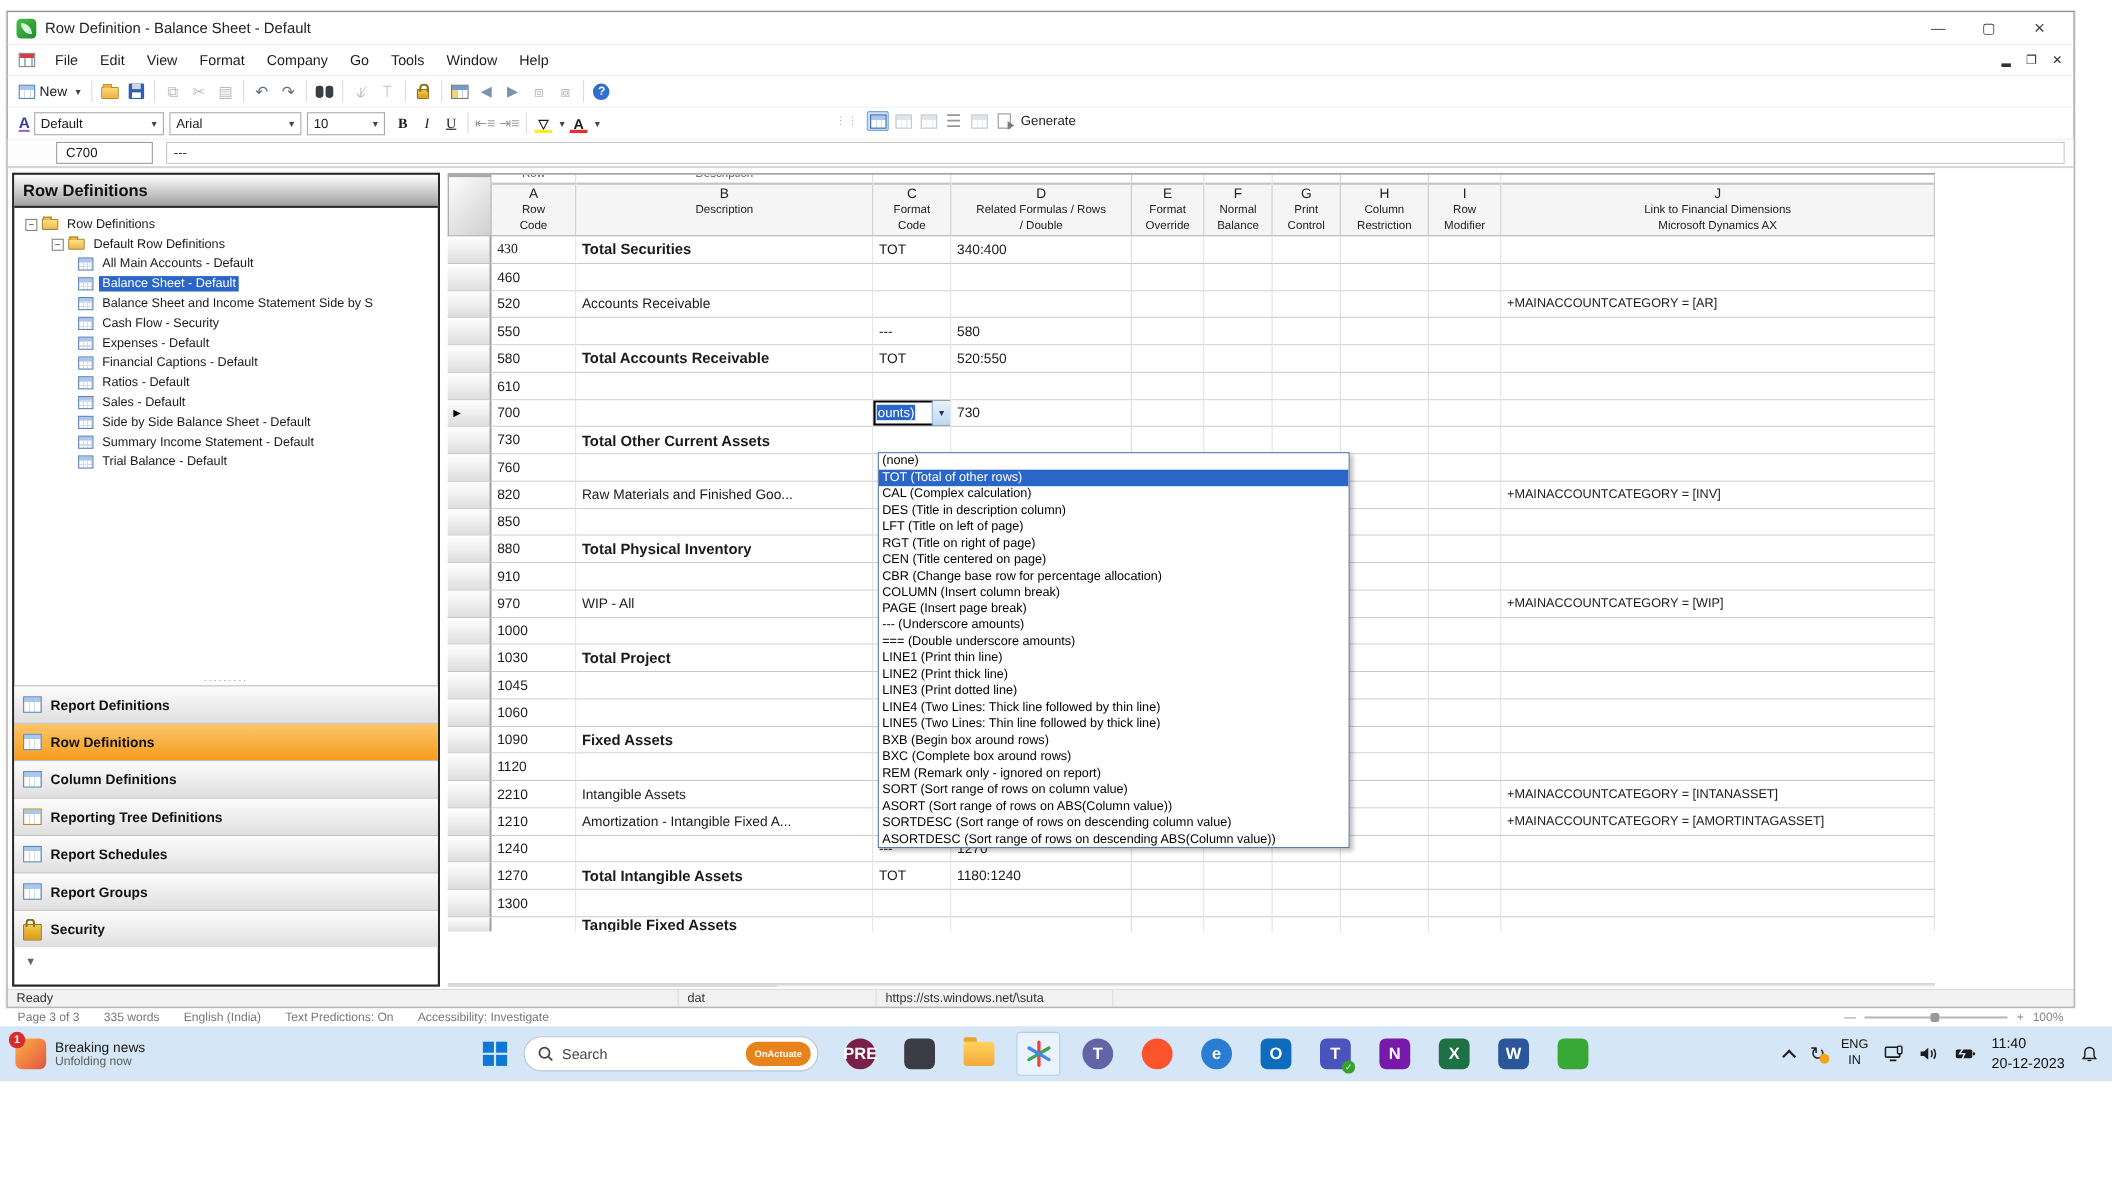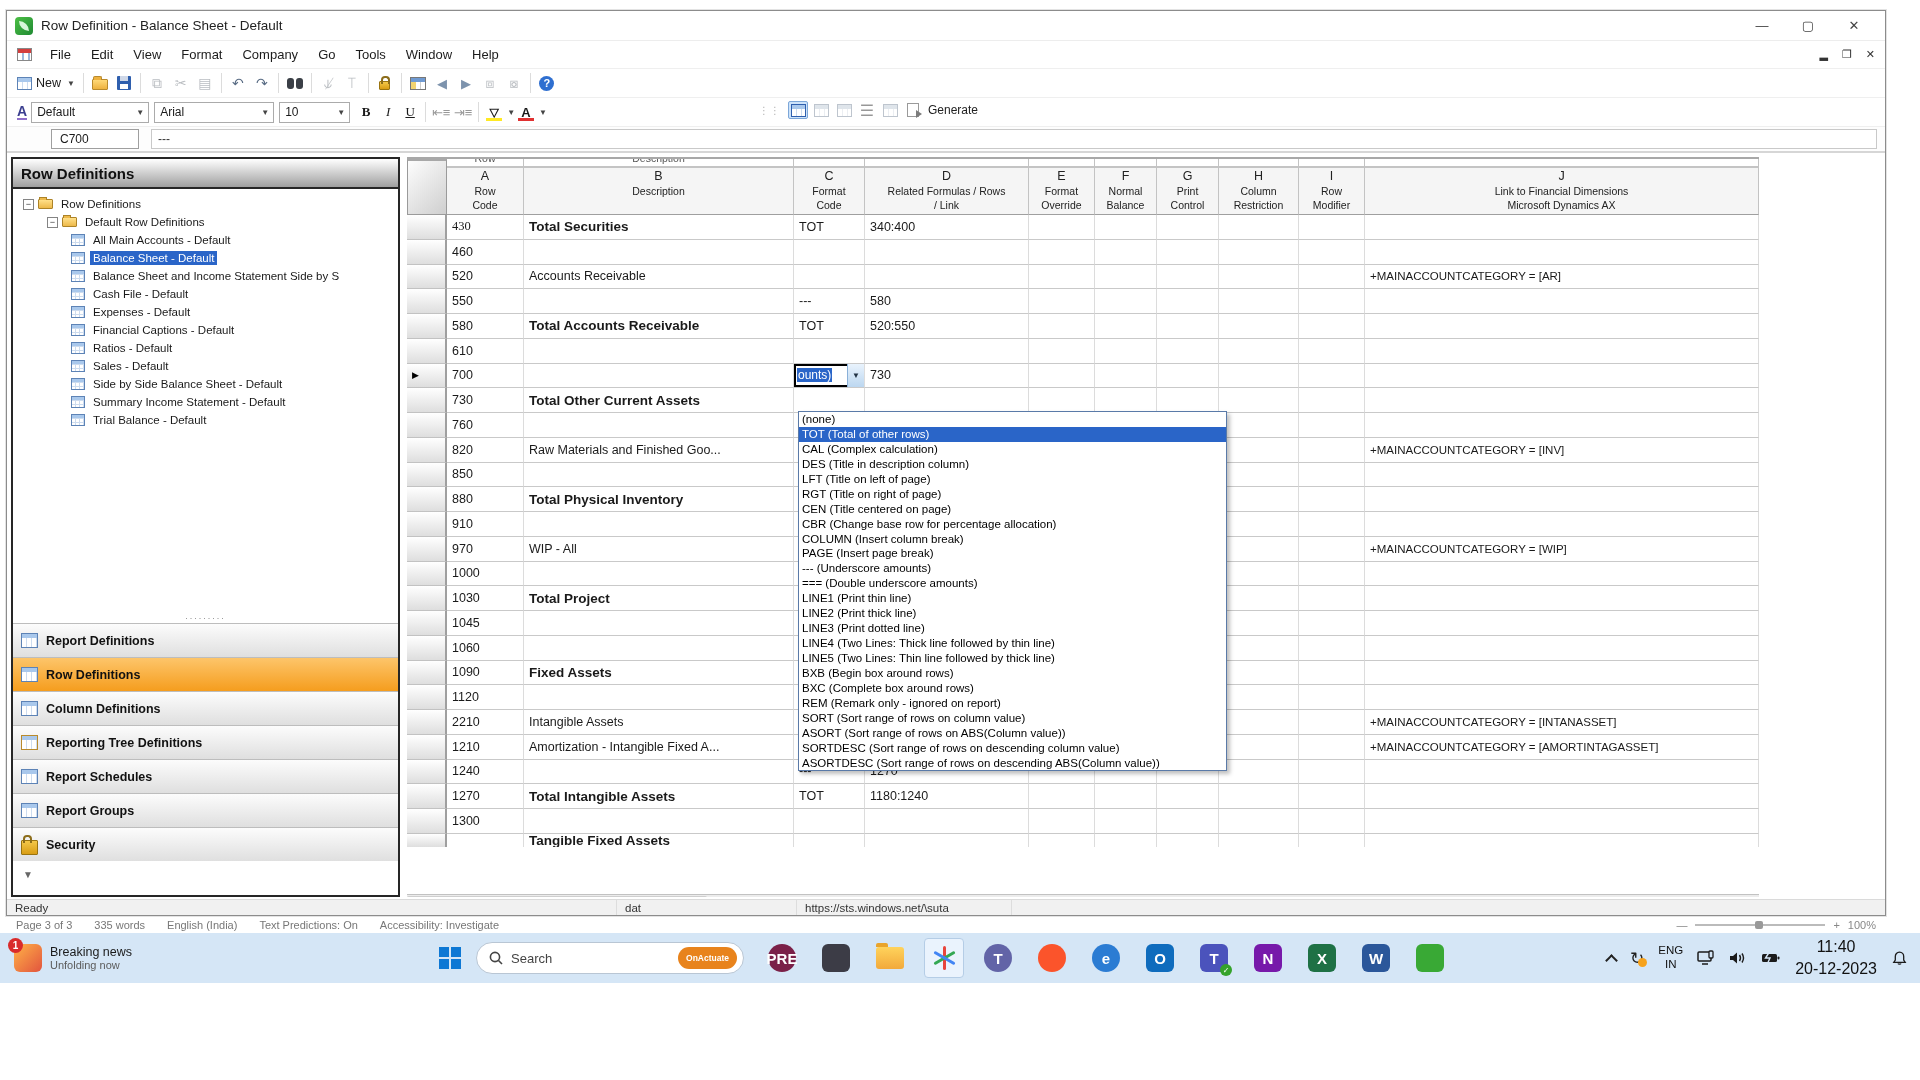--- a/index.html
+++ b/index.html
@@ -179,21 +179,21 @@
     background:#35a32b;color:#fff;font-size:8px;display:flex;align-items:center;justify-content:center}
   .fold-ico{width:28px;height:22px;background:linear-gradient(#ffd35c,#f2a93b);border-radius:3px;position:relative}
   .fold-ico::before{content:"";position:absolute;top:-4px;left:0;width:12px;height:4px;background:#e9a42c;border-radius:2px 2px 0 0}
   .aster{width:26px;height:26px;position:relative}
   .aster i{position:absolute;left:12px;top:1px;width:3px;height:24px;border-radius:2px;display:block}
   .tray{margin-left:auto;display:flex;align-items:center;gap:14px;margin-right:12px}
   .chev-up{width:9px;height:9px;border-left:2px solid #222;border-top:2px solid #222;transform:rotate(45deg);margin-top:4px}
   .sync{font-size:17px;color:#222;position:relative;line-height:1}
   .sync i{position:absolute;right:-3px;bottom:0;width:9px;height:9px;border-radius:50%;background:#f6a21c}
   .lang{font-size:11.5px;text-align:center;line-height:1.2;color:#111}
-  .clock{font-size:16px;text-align:center;line-height:1.35;color:#111}
+  .clock{font-size:13px;text-align:left;line-height:1.35;color:#111}
   svg{display:block}
 </style>
 </head>
 <body>
 
 <div class="window">
 
   <div class="titlebar">
     <div class="app-ico"></div>
     <div class="title-txt">Row Definition - Balance Sheet - Default</div>
@@ -376,21 +376,21 @@
           <div class="tree-row" style="padding-left: 58px;">
             <span class="t-sheet"></span>
             <span class="t-label t-sel">Balance Sheet - Default</span>
           </div>
           <div class="tree-row" style="padding-left: 58px;">
             <span class="t-sheet"></span>
             <span class="t-label">Balance Sheet and Income Statement Side by S</span>
           </div>
           <div class="tree-row" style="padding-left: 58px;">
             <span class="t-sheet"></span>
-            <span class="t-label">Cash File - Default</span>
+            <span class="t-label">Cash Flow - Security</span>
           </div>
           <div class="tree-row" style="padding-left: 58px;">
             <span class="t-sheet"></span>
             <span class="t-label">Expenses - Default</span>
           </div>
           <div class="tree-row" style="padding-left: 58px;">
             <span class="t-sheet"></span>
             <span class="t-label">Financial Captions - Default</span>
           </div>
           <div class="tree-row" style="padding-left: 58px;">
@@ -475,21 +475,21 @@
               <div class="gletter">C</div>
               <div class="glab">Format</div>
               <div class="glab">Code</div>
             </div>
             <div class="gcol" style="width: 164px;">
               <div class="sliver">
                 <span></span>
               </div>
               <div class="gletter">D</div>
               <div class="glab">Related Formulas / Rows</div>
-              <div class="glab">/ Link</div>
+              <div class="glab">/ Double</div>
             </div>
             <div class="gcol" style="width: 66px;">
               <div class="sliver">
                 <span></span>
               </div>
               <div class="gletter">E</div>
               <div class="glab">Format</div>
               <div class="glab">Override</div>
             </div>
             <div class="gcol" style="width: 62px;">

